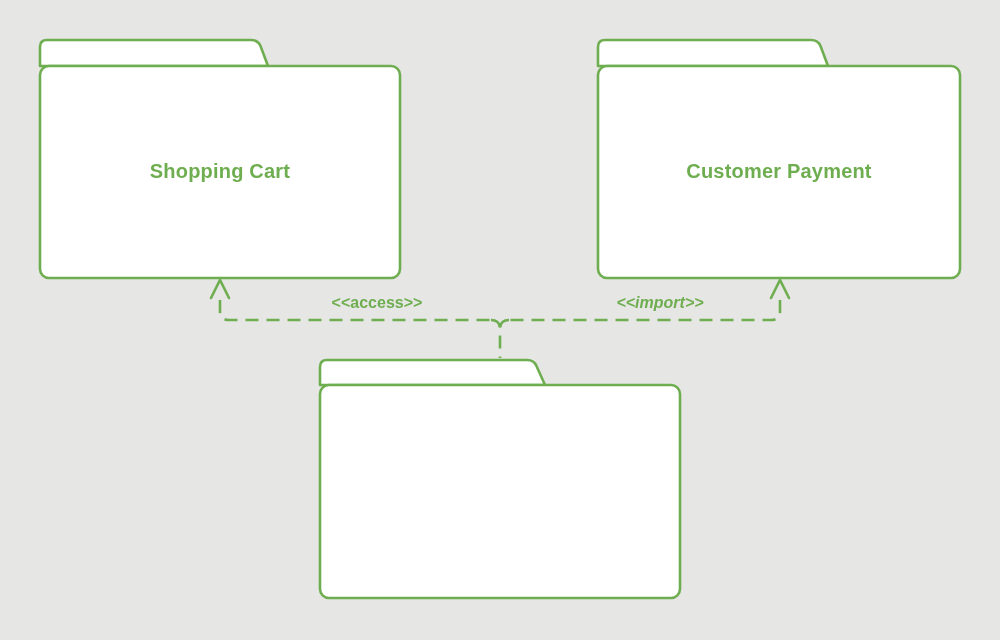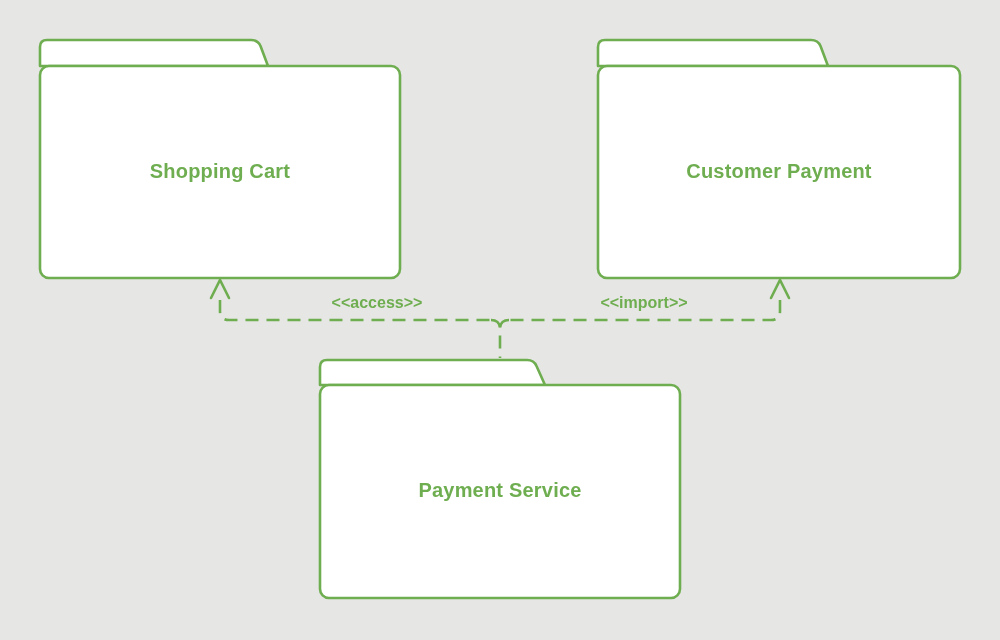--- a/index.html
+++ b/index.html
@@ -73,19 +73,18 @@
       <path class="conn" d="M 780 300 L 780 311 Q 780 320 771 320 L 509 320"></path>
       <path class="conn" d="M 509 320 Q 500 320 500 329"></path>
       <path class="arrowhead" d="M 771 298 L 780 280 L 789 298"></path>
     </g>
   </svg>
 
   <div class="pkg-title" style="left:220px; top:171px;">Shopping Cart</div>
 
   <div class="pkg-title" style="left:779px; top:171px;">Customer Payment</div>
 
-  <div class="pkg-title" style="left:500px; top:490px;">Payment Service</div>
 
   <div class="stereo-label" style="left:349px; top:303px;margin-left:28px;">&lt;&lt;access&gt;&gt;</div>
 
-  <div class="stereo-label" style="left:644px; top:303px;">&lt;&lt;import&gt;&gt;</div>
+  <div class="stereo-label" style="left:660px; top:303px;font-style:italic;">&lt;&lt;import&gt;&gt;</div>
 
 </div>
 
 </body></html>

